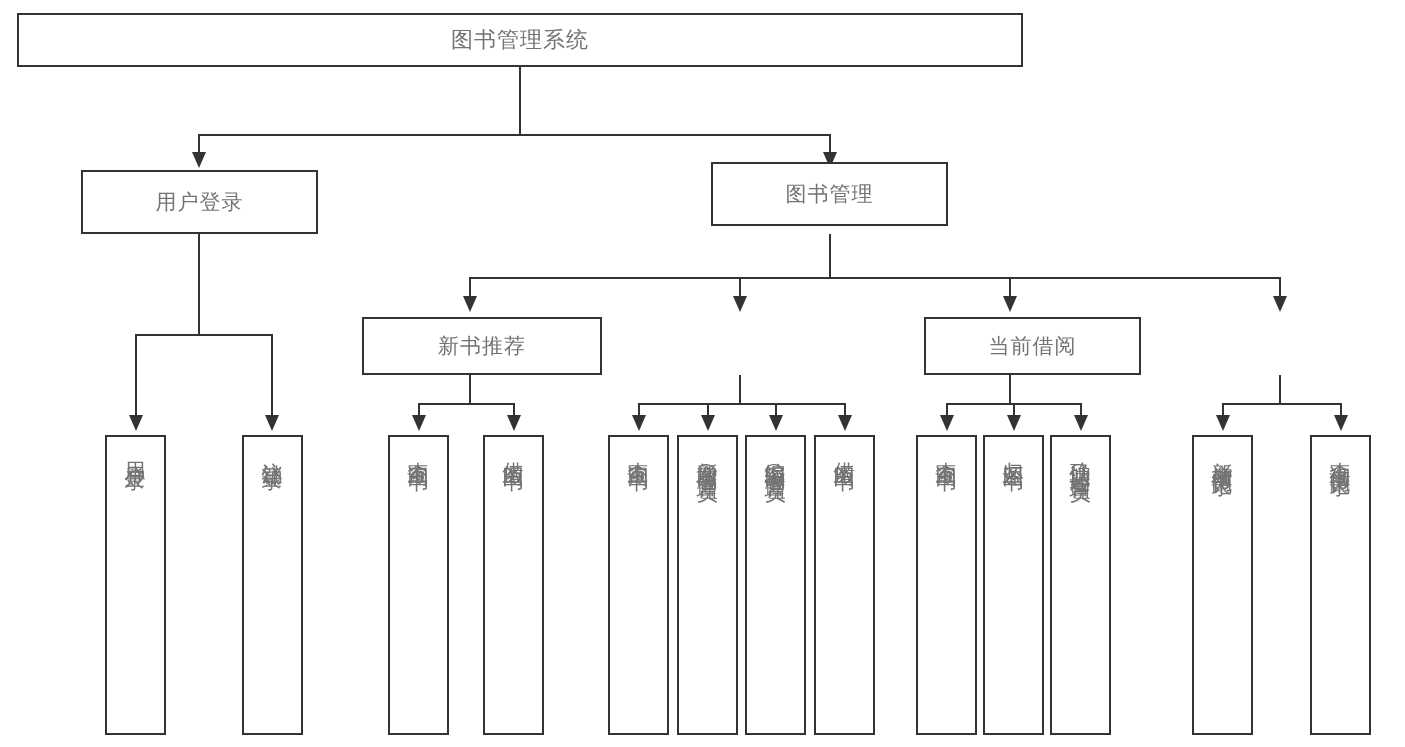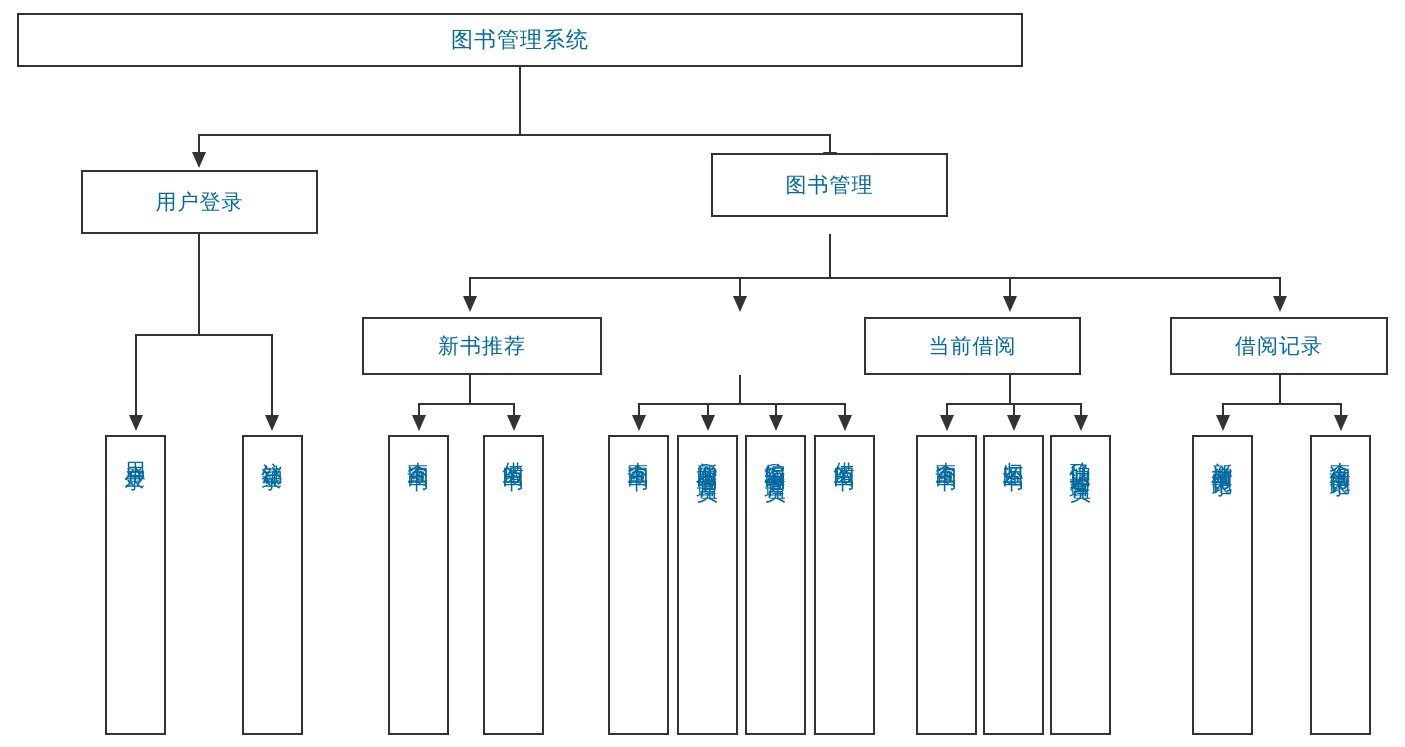--- a/index.html
+++ b/index.html
@@ -14,21 +14,21 @@
 
   
   .node{
     position:absolute;
     box-sizing:border-box;
     border:2px solid #333333;
     background:#ffffff;
     display:flex;
     align-items:center;
     justify-content:center;
-    color:#0369a1;
+    color:#737373;
     line-height:1.12;
     text-align:center;
   }
   .node.h{            
     font-size:21px;
     letter-spacing:1px;
   }
   .node.root{font-size:22px;}
   .node.v{            
     font-size:21px;
@@ -124,25 +124,24 @@
   <div class="vline" style="left:1279px;top:375px;height:30px;"></div>
   <div class="hline" style="left:1222px;top:403px;width:119px;"></div>
   <div class="vline" style="left:1222px;top:403px;height:16px;"></div>
   <div class="arrow" style="left:1216px;top:415px;"></div>
   <div class="vline" style="left:1340px;top:403px;height:16px;"></div>
   <div class="arrow" style="left:1334px;top:415px;"></div>
 
   <div class="node h root" style="left:17px;top:13px;width:1006px;height:54px;">图书管理系统</div>
 
   <div class="node h" style="left:81px;top:170px;width:237px;height:64px;">用户登录</div>
-  <div class="node h" style="left:711px;top:153px;width:237px;height:64px;">图书管理</div>
+  <div class="node h" style="left:711px;top:162px;width:237px;height:64px;">图书管理</div>
 
   <div class="node h" style="left:362px;top:317px;width:240px;height:58px;">新书推荐</div>
-  <div class="node h" style="left:864px;top:317px;width:217px;height:58px;">当前借阅</div>
-  <div class="node h" style="left:1170px;top:317px;width:218px;height:58px;">借阅记录</div>
+  <div class="node h" style="left:924px;top:317px;width:217px;height:58px;">当前借阅</div>
 
   <div class="node v" style="left:105px;top:435px;width:61px;height:300px;">
     <span class="vtext">用户登录</span>
     </div>
   <div class="node v" style="left:242px;top:435px;width:61px;height:300px;">
     <span class="vtext">注销登录</span>
     </div>
   <div class="node v" style="left:388px;top:435px;width:61px;height:300px;">
     <span class="vtext">查询图书</span>
     </div>

